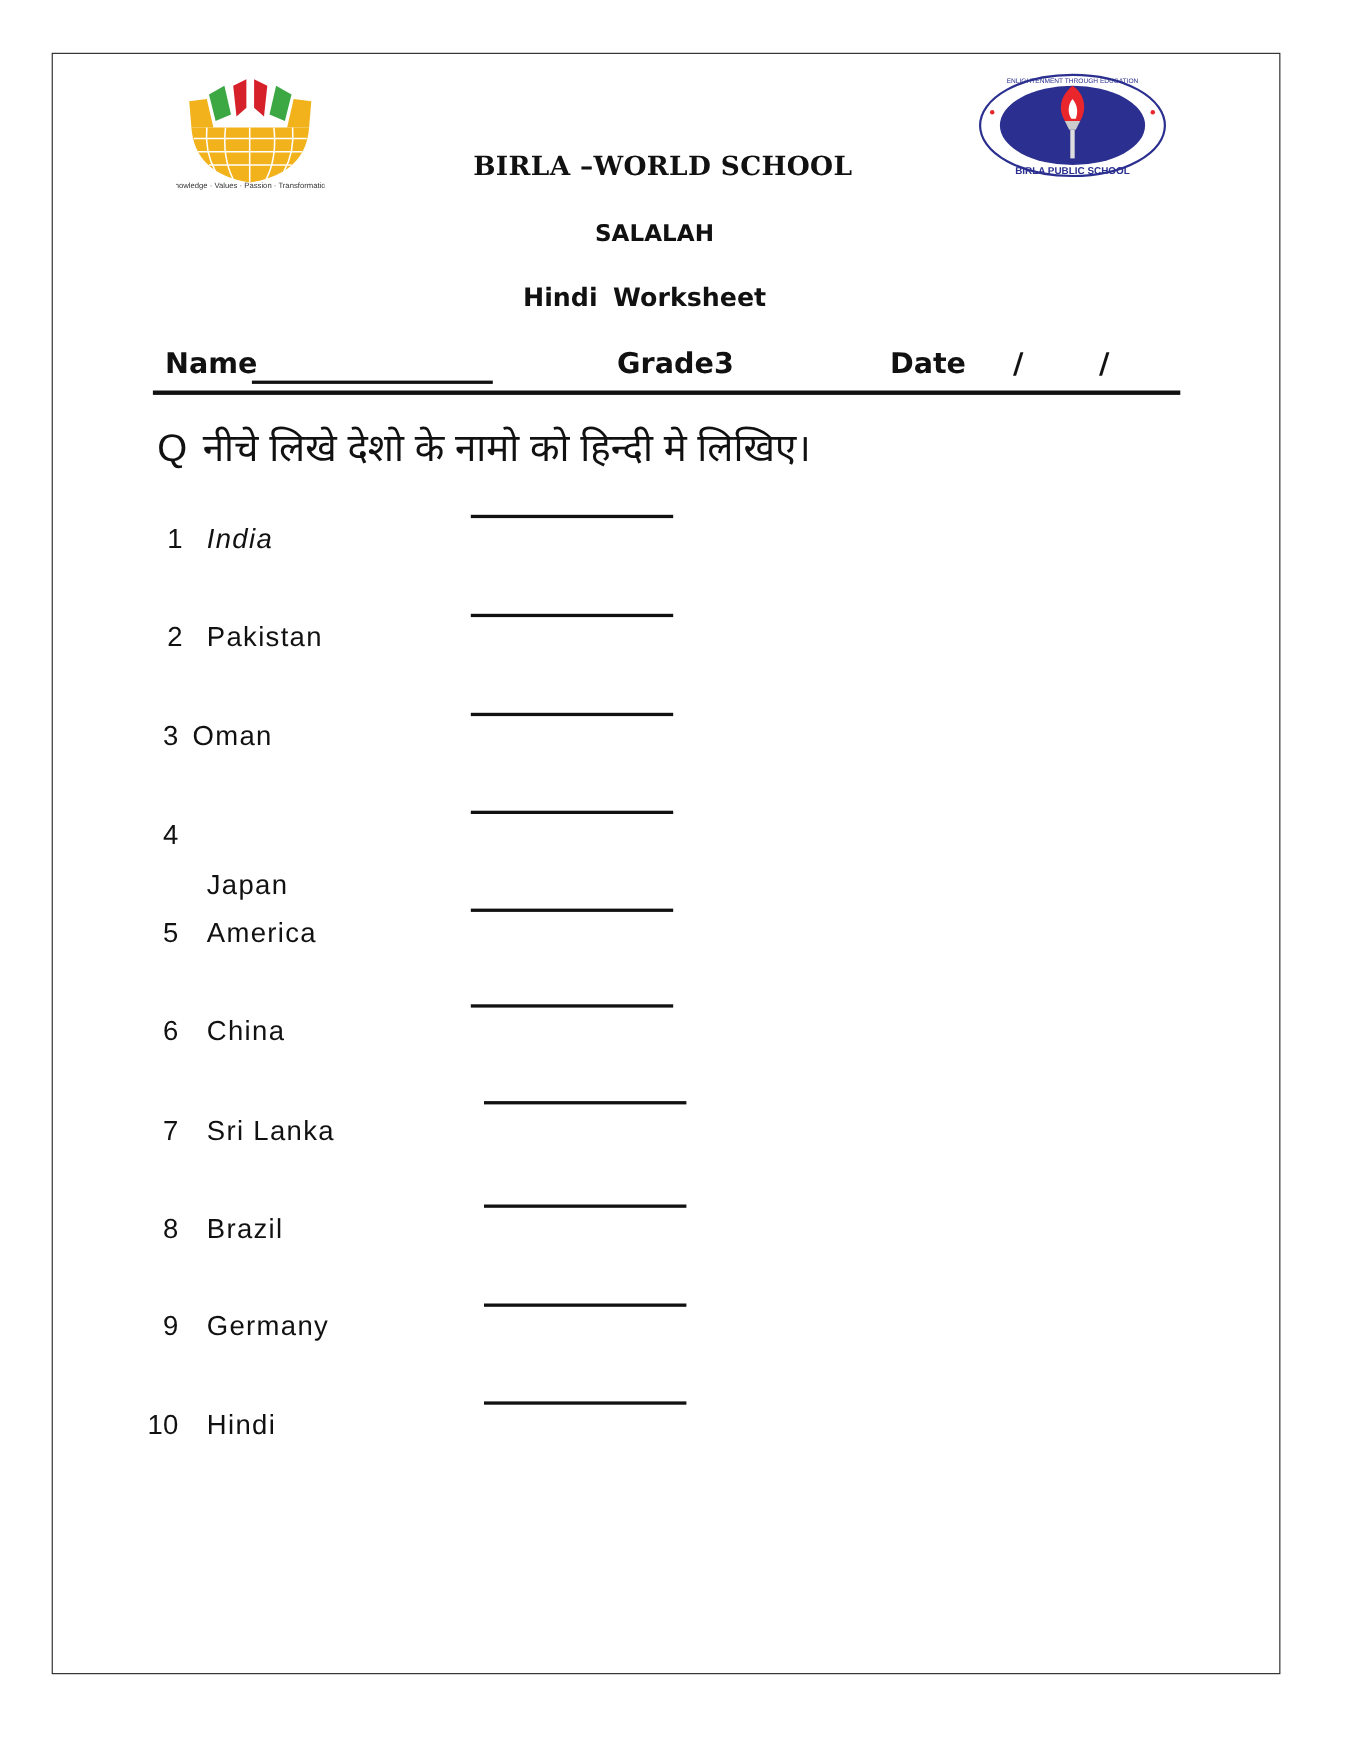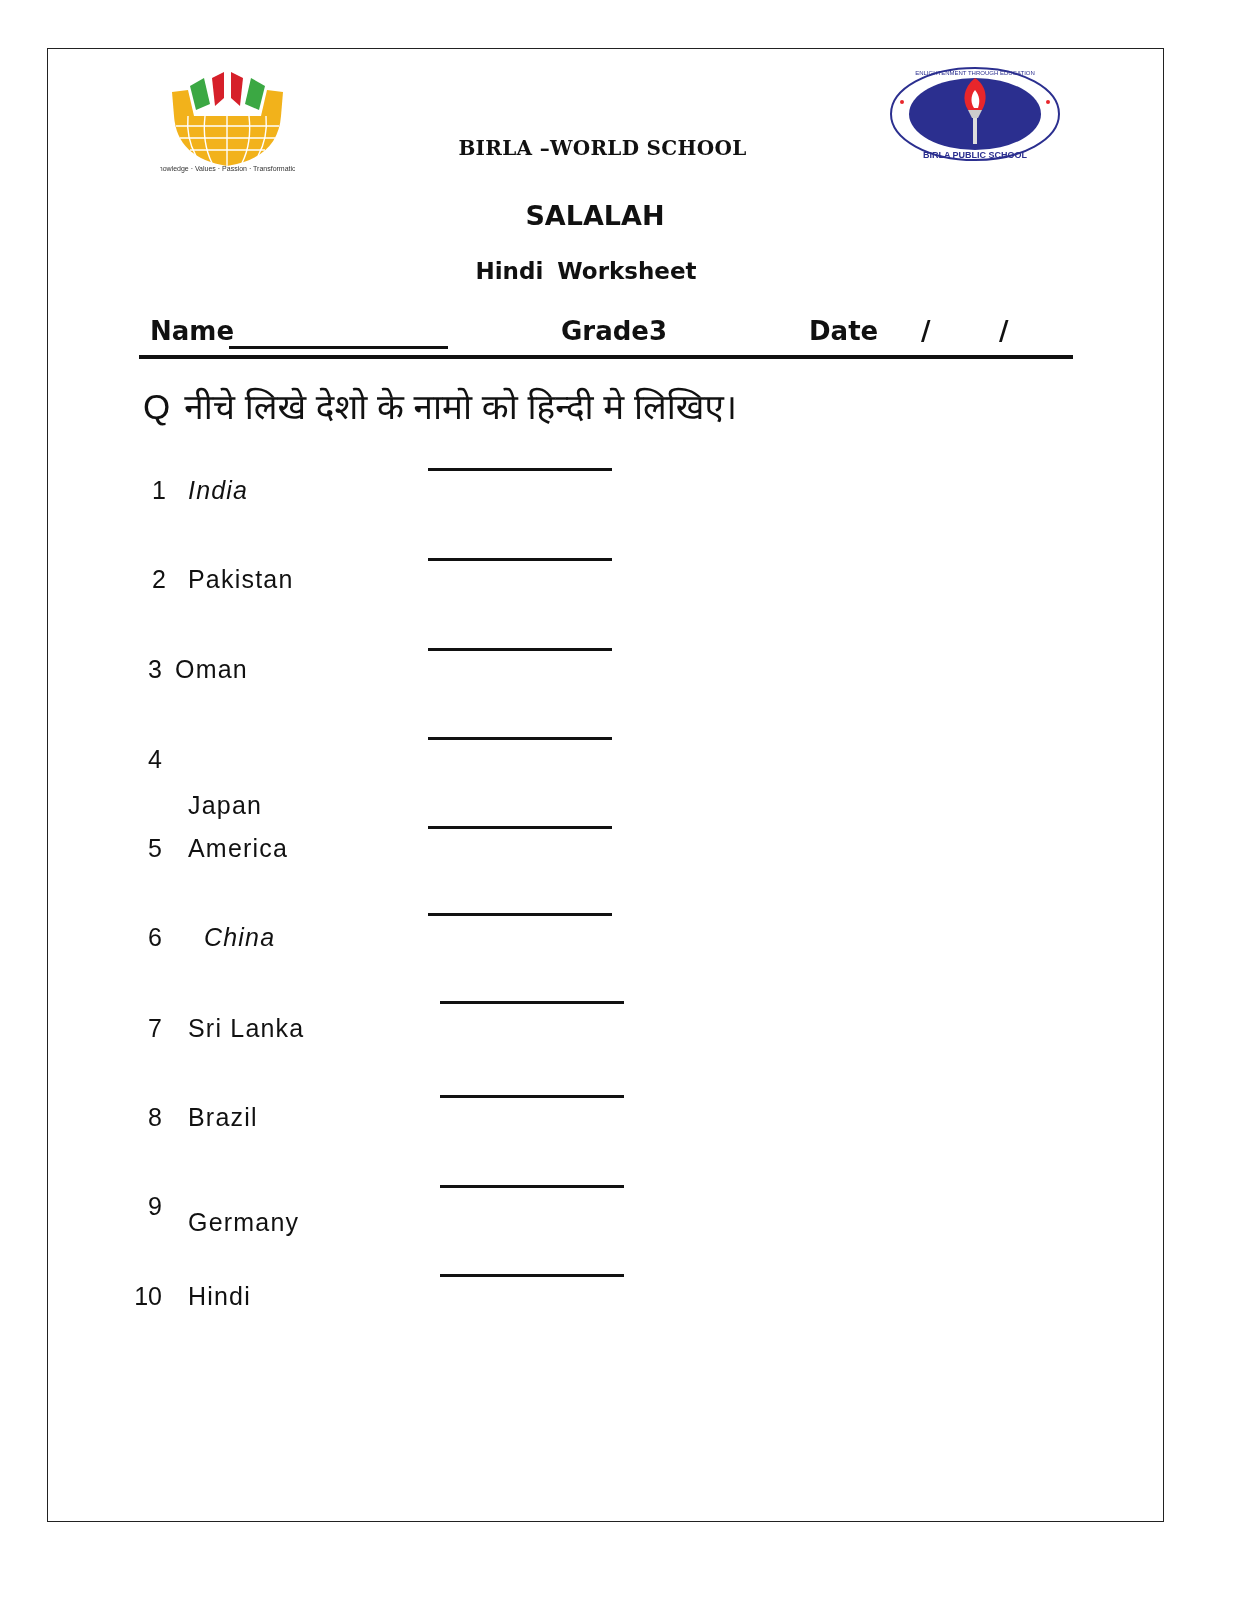--- a/index.html
+++ b/index.html
@@ -5,23 +5,23 @@
   html, body { margin: 0; padding: 0; background: #ffffff; }
   body { width: 1236px; height: 1600px; position: relative; overflow: hidden;
          font-family: "Liberation Sans", "DejaVu Sans", sans-serif; color: #111; }
   .page-border { position: absolute; left: 47px; top: 48px; width: 1117px; height: 1474px;
                  border: 1.5px solid #222; box-sizing: border-box; }
   .abs { position: absolute; }
   .logo-left { left: 160px; top: 68px; width: 135px; height: 105px; }
   .logo-right { left: 888px; top: 64px; width: 175px; height: 102px; }
   .title1 { left: 0; width: 1205px; top: 136px; text-align: center;
             font-family: "DejaVu Serif", "Liberation Serif", serif; font-weight: bold;
-            font-size: 20px; letter-spacing: 0.3px; }
+            font-size: 24px; letter-spacing: 0.3px; }
   .title2 { left: 0; width: 1190px; top: 200px; text-align: center; font-weight: bold;
-            font-size: 27px; font-family: "DejaVu Sans", sans-serif; }
+            font-size: 21px; font-family: "DejaVu Sans", sans-serif; }
   .title3 { left: 0; width: 1172px; top: 258px; text-align: center; font-weight: bold;
             font-size: 23px; font-family: "DejaVu Sans", sans-serif; word-spacing: 6px; }
   .hdr { top: 316px; font-weight: bold; font-size: 26px; font-family: "DejaVu Sans", sans-serif; }
   .name-line { left: 229px; top: 346px; width: 219px; height: 3px; background: #111; }
   .hr { left: 139px; top: 355px; width: 934px; height: 4px; background: #111; }
   .question { left: 143px; top: 382px; font-size: 35px; }
   .q-letter { font-family: "Liberation Sans", sans-serif; margin-right: 14px; }
   .row-num { font-size: 25px; width: 40px; text-align: right; }
   .row-label { font-size: 25px; letter-spacing: 1.2px; }
   .blank { height: 2.5px; background: #111; }
@@ -102,30 +102,30 @@
 
 <div class="abs row-num" style="left:122px; top:745px;">4</div>
 <div class="abs row-label" style="left:188px; top:745px;margin-top:46px;">Japan</div>
 <div class="abs blank" style="left:428px; top:737px; width:184px;"></div>
 
 <div class="abs row-num" style="left:122px; top:834px;">5</div>
 <div class="abs row-label" style="left:188px; top:834px;">America</div>
 <div class="abs blank" style="left:428px; top:826px; width:184px;"></div>
 
 <div class="abs row-num" style="left:122px; top:923px;">6</div>
-<div class="abs row-label" style="left:204px; top:923px;font-style:italic;">China</div>
+<div class="abs row-label" style="left:188px; top:923px;">China</div>
 <div class="abs blank" style="left:428px; top:913px; width:184px;"></div>
 
 <div class="abs row-num" style="left:122px; top:1014px;">7</div>
 <div class="abs row-label" style="left:188px; top:1014px;">Sri  Lanka</div>
 <div class="abs blank" style="left:440px; top:1001px; width:184px; height:3px;"></div>
 
 <div class="abs row-num" style="left:122px; top:1103px;">8</div>
 <div class="abs row-label" style="left:188px; top:1103px;">Brazil</div>
 <div class="abs blank" style="left:440px; top:1095px; width:184px;"></div>
 
 <div class="abs row-num" style="left:122px; top:1192px;">9</div>
-<div class="abs row-label" style="left:188px; top:1192px;margin-top:16px;">Germany</div>
+<div class="abs row-label" style="left:188px; top:1192px;">Germany</div>
 <div class="abs blank" style="left:440px; top:1185px; width:184px;"></div>
 
 <div class="abs row-num" style="left:122px; top:1282px;">10</div>
 <div class="abs row-label" style="left:188px; top:1282px;">Hindi</div>
 <div class="abs blank" style="left:440px; top:1274px; width:184px; height:3px;"></div>
 
 </body></html>

